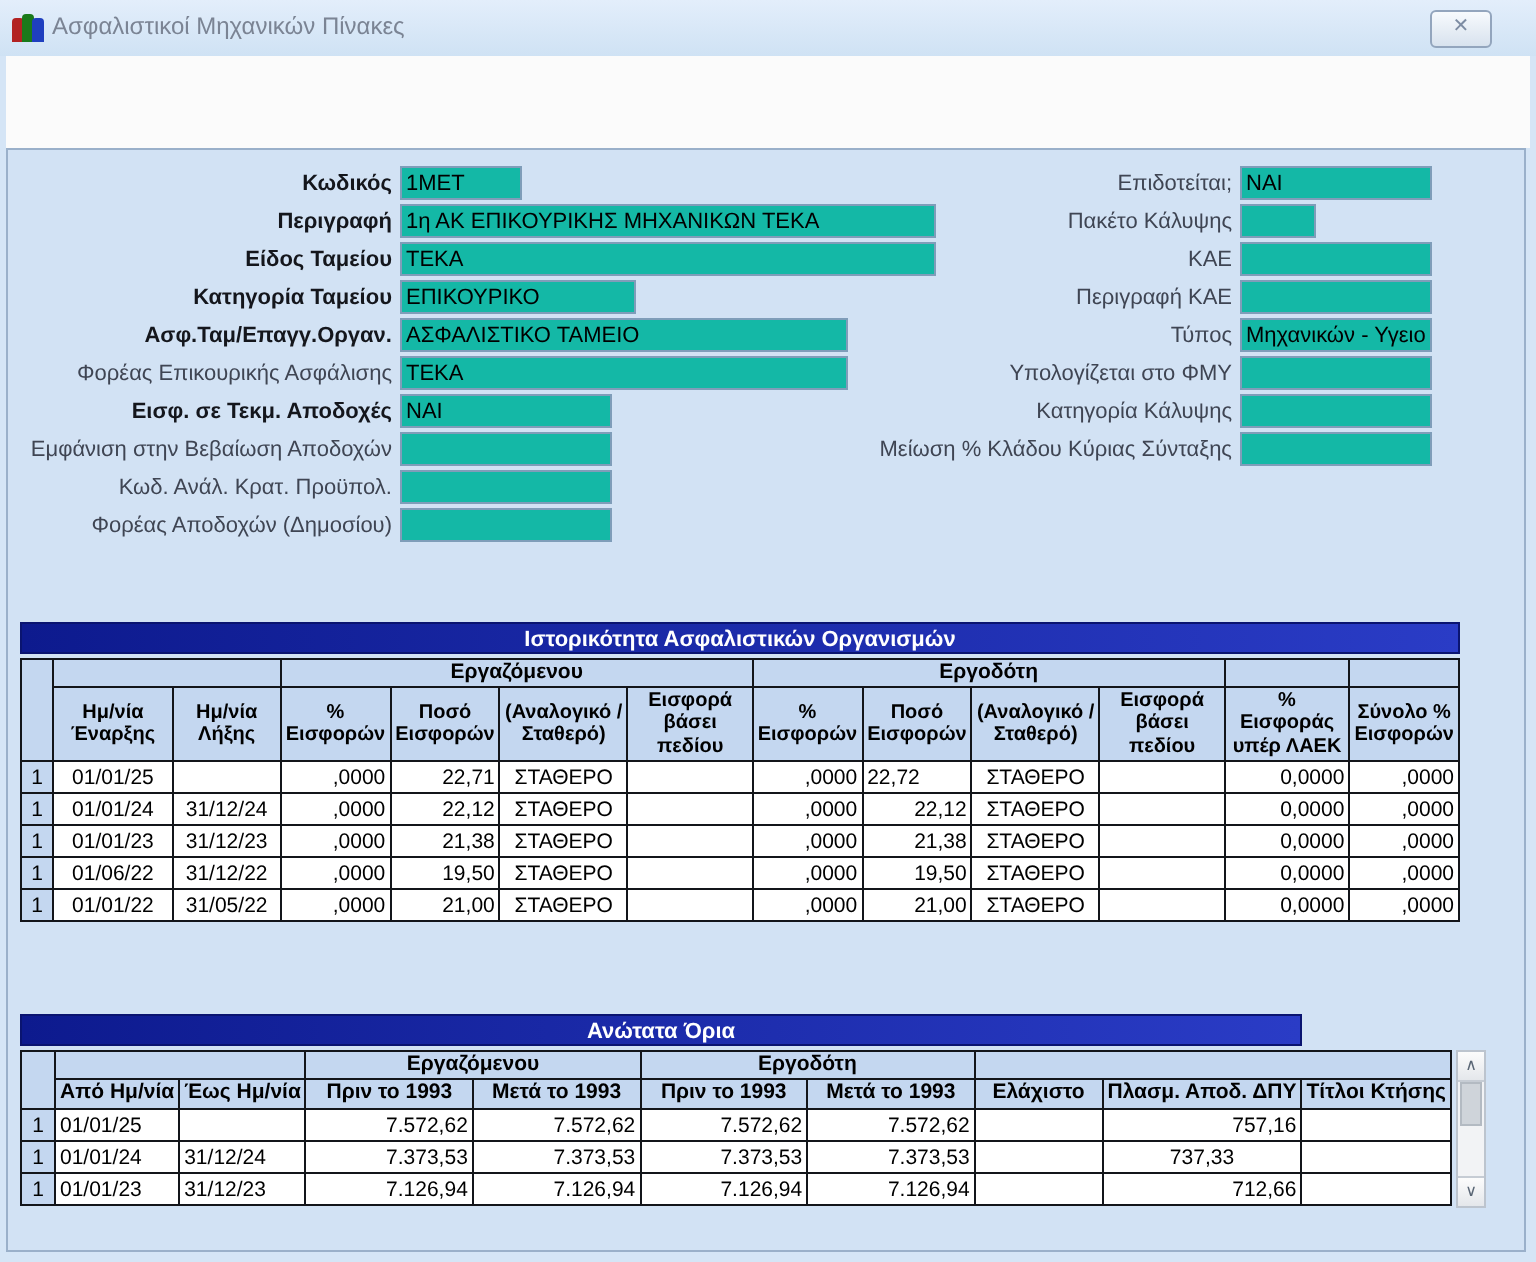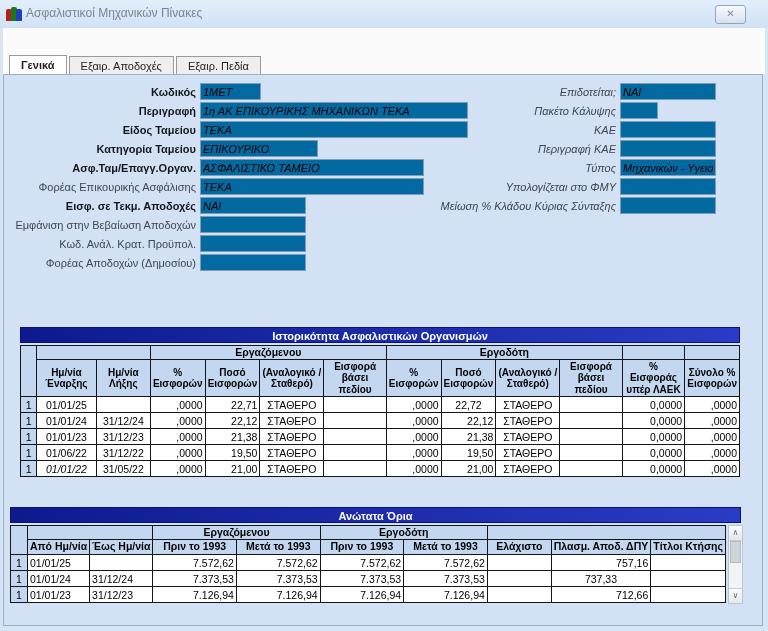--- a/index.html
+++ b/index.html
@@ -24,23 +24,23 @@
   .tab.active{background:#fff;font-weight:bold;padding-bottom:3px;}
   
   #panel{position:absolute;left:3px;top:74px;width:760px;height:552px;background:#d2e2f4;border:1px solid #9ab0ca;box-sizing:border-box;}
   
   .formcol{position:absolute;}
   #form-left{left:6px;top:7px;}
   #form-right{left:420px;top:7px;}
   .frow{display:flex;align-items:center;height:19px;}
   .flabel{font-size:11px;color:#3f4553;text-align:right;padding-right:4px;white-space:nowrap;}
   #form-left .flabel{width:186px;}
-  #form-right .flabel{width:192px;font-style:italic;}
+  #form-right .flabel{width:192px;}
   .flabel.b{font-weight:bold;color:#14161c;}
-  .finput{height:15px;border:1px solid #7f9db9;background:#0369a1;font-family:"Liberation Sans",sans-serif;font-size:11px;padding:0 2px;color:#000;font-style:italic;}
+  .finput{height:15px;border:1px solid #7f9db9;background:#14b8a6;font-family:"Liberation Sans",sans-serif;font-size:11px;padding:0 2px;color:#000;}
   
   .gridblock{position:absolute;}
   .secbar{height:16px;line-height:16px;text-align:center;color:#fff;font-size:11px;font-weight:bold;
     background:linear-gradient(90deg,#0d1a8e,#2a3cc6);border:1px solid #0a1470;box-sizing:border-box;}
   table.grid{border-collapse:collapse;table-layout:fixed;background:#fff;margin-top:2px;border:1px solid #13151a;}
   table.grid th,table.grid td{border:1px solid #13151a;padding:0 2px;overflow:hidden;}
   table.grid th{background:#c4d7f0;font-weight:bold;font-size:10px;line-height:1.12;text-align:center;vertical-align:middle;white-space:normal;}
   table.grid th.b{font-weight:bold;}
   table.grid td{font-size:10.5px;white-space:nowrap;height:15px;color:#000;}
   table.grid tr.grp th{height:13px;font-size:10.5px;}
@@ -63,25 +63,20 @@
     <div id="appicon">
         <span class="p1"></span>
         <span class="p2"></span>
         <span class="p3"></span>
       </div>
     <div class="ttl">Ασφαλιστικοί Μηχανικών Πίνακες</div>
     <div id="closebtn"><span>✕</span></div>
   </div>
 
   <div id="headstrip">
-    <div id="tabrow">
-      <div class="tab active">Γενικά</div>
-      <div class="tab">Εξαιρ. Αποδοχές</div>
-      <div class="tab">Εξαιρ. Πεδία</div>
-    </div>
   </div>
 
   <div id="panel">
     <div id="form-left" class="formcol">
         <div class="frow">
           <div class="flabel b">Κωδικός</div>
           <input class="finput" value="1ΜΕΤ" style="width: 55px;">
         </div>
         <div class="frow">
           <div class="flabel b">Περιγραφή</div>
@@ -139,26 +134,30 @@
         </div>
         <div class="frow">
           <div class="flabel">Τύπος</div>
           <input class="finput" value="Μηχανικών - Υγειο" style="width: 90px;">
         </div>
         <div class="frow">
           <div class="flabel">Υπολογίζεται στο ΦΜΥ</div>
           <input class="finput" style="width: 90px;">
         </div>
         <div class="frow">
+          <div class="flabel">Κατηγορία Κάλυψης</div>
+          <input class="finput" style="width: 90px;">
+        </div>
+        <div class="frow">
           <div class="flabel">Μείωση % Κλάδου Κύριας Σύνταξης</div>
           <input class="finput" style="width: 90px;">
         </div>
       </div>
 
-    <div class="gridblock" id="hist-block" style="left:6px;top:252px;width:720px;margin-left:10px;">
+    <div class="gridblock" id="hist-block" style="left:6px;top:236px;width:720px;">
       <div class="secbar">Ιστορικότητα Ασφαλιστικών Οργανισμών</div>
       <div id="t-history">
           <table class="grid">
             <colgroup>
               <col style="width: 18px;">
               <col style="width: 64px;">
               <col style="width: 57px;">
               <col style="width: 46px;">
               <col style="width: 52px;">
               <col style="width: 66px;">
@@ -197,21 +196,21 @@
             <tbody>
               <tr>
                 <td class="gut">1</td>
                 <td style="text-align: center;">01/01/25</td>
                 <td style="text-align: center;"></td>
                 <td style="text-align: right;">,0000</td>
                 <td style="text-align: right;">22,71</td>
                 <td style="text-align: center;">ΣΤΑΘΕΡΟ</td>
                 <td style="text-align: center;"></td>
                 <td style="text-align: right;">,0000</td>
-                <td style="text-align: center;">22,72</td>
+                <td style="text-align: left;">22,72</td>
                 <td style="text-align: center;">ΣΤΑΘΕΡΟ</td>
                 <td style="text-align: center;"></td>
                 <td style="text-align: right;">0,0000</td>
                 <td style="text-align: right;">,0000</td>
               </tr>
               <tr>
                 <td class="gut">1</td>
                 <td style="text-align: center;">01/01/24</td>
                 <td style="text-align: center;">31/12/24</td>
                 <td style="text-align: right;">,0000</td>
@@ -250,40 +249,40 @@
                 <td style="text-align: center;"></td>
                 <td style="text-align: right;">,0000</td>
                 <td style="text-align: right;">19,50</td>
                 <td style="text-align: center;">ΣΤΑΘΕΡΟ</td>
                 <td style="text-align: center;"></td>
                 <td style="text-align: right;">0,0000</td>
                 <td style="text-align: right;">,0000</td>
               </tr>
               <tr>
                 <td class="gut">1</td>
-                <td style="text-align: center; font-style: italic;">01/01/22</td>
+                <td style="text-align: center;">01/01/22</td>
                 <td style="text-align: center;">31/05/22</td>
                 <td style="text-align: right;">,0000</td>
                 <td style="text-align: right;">21,00</td>
                 <td style="text-align: center;">ΣΤΑΘΕΡΟ</td>
                 <td style="text-align: center;"></td>
                 <td style="text-align: right;">,0000</td>
                 <td style="text-align: right;">21,00</td>
                 <td style="text-align: center;">ΣΤΑΘΕΡΟ</td>
                 <td style="text-align: center;"></td>
                 <td style="text-align: right;">0,0000</td>
                 <td style="text-align: right;">,0000</td>
               </tr>
             </tbody>
           </table>
         </div>
     </div>
 
     <div class="gridblock" id="lim-block" style="left:6px;top:432px;width:716px;">
-      <div class="secbar" style="width:731px;">Ανώτατα Όρια</div>
+      <div class="secbar" style="width:641px;">Ανώτατα Όρια</div>
       <div id="t-limits">
           <table class="grid">
             <colgroup>
               <col style="width: 18px;">
               <col style="width: 60px;">
               <col style="width: 60px;">
               <col style="width: 86px;">
               <col style="width: 86px;">
               <col style="width: 86px;">
               <col style="width: 86px;">

